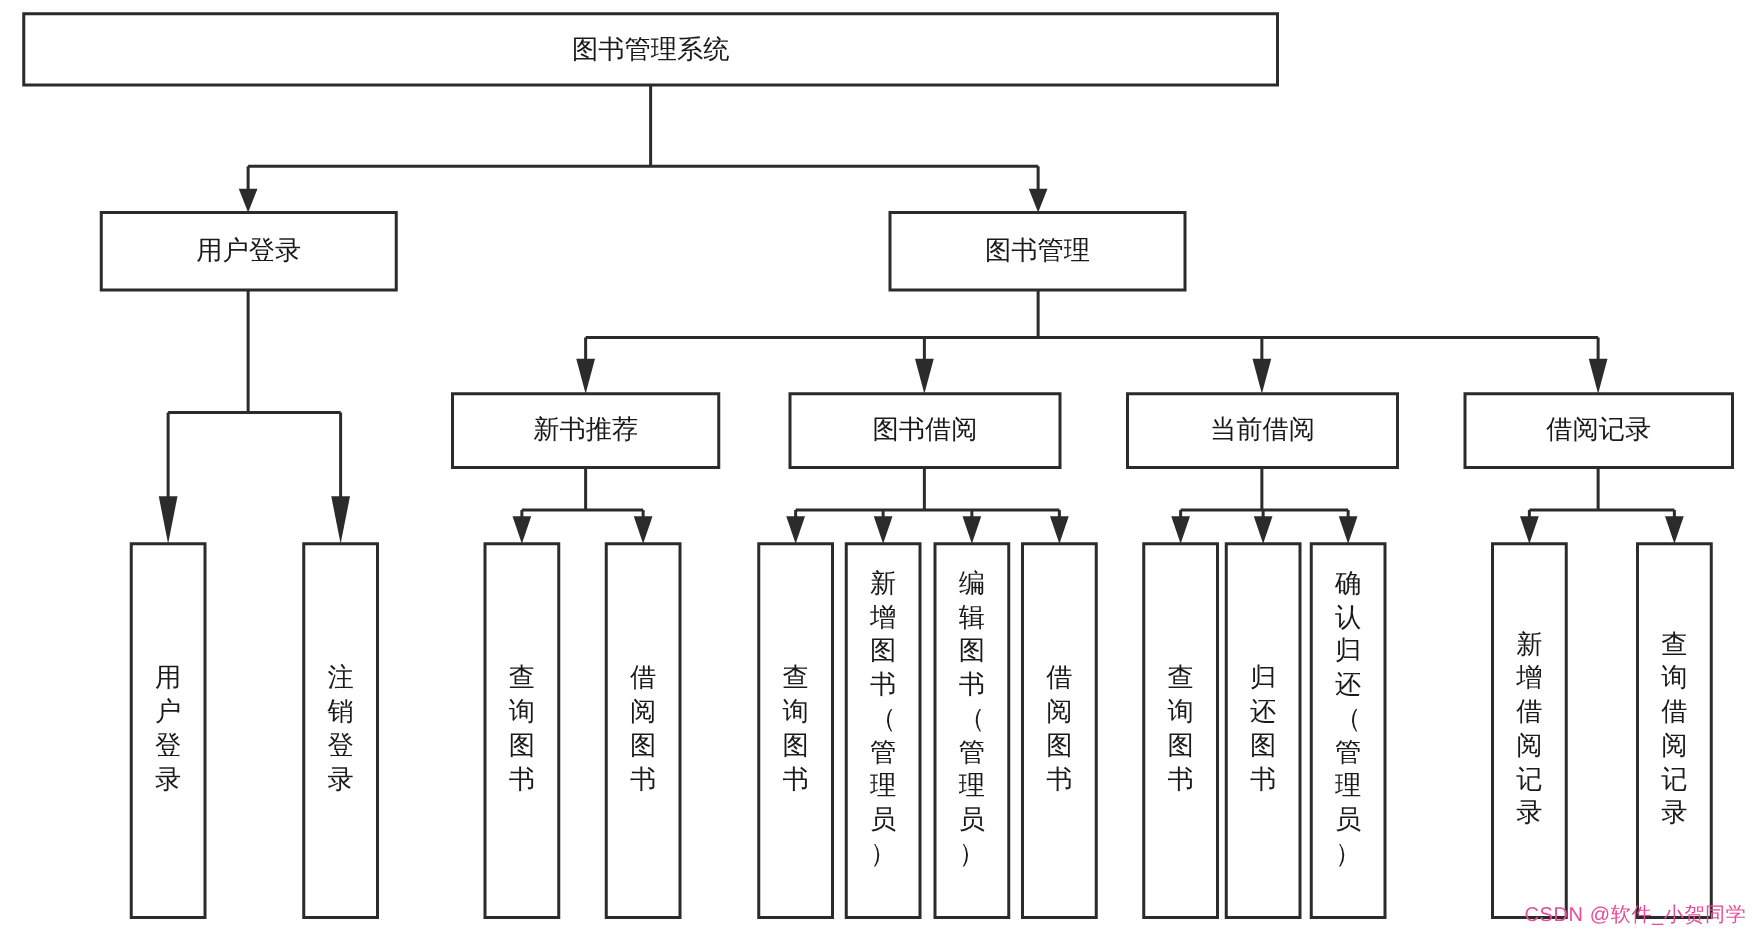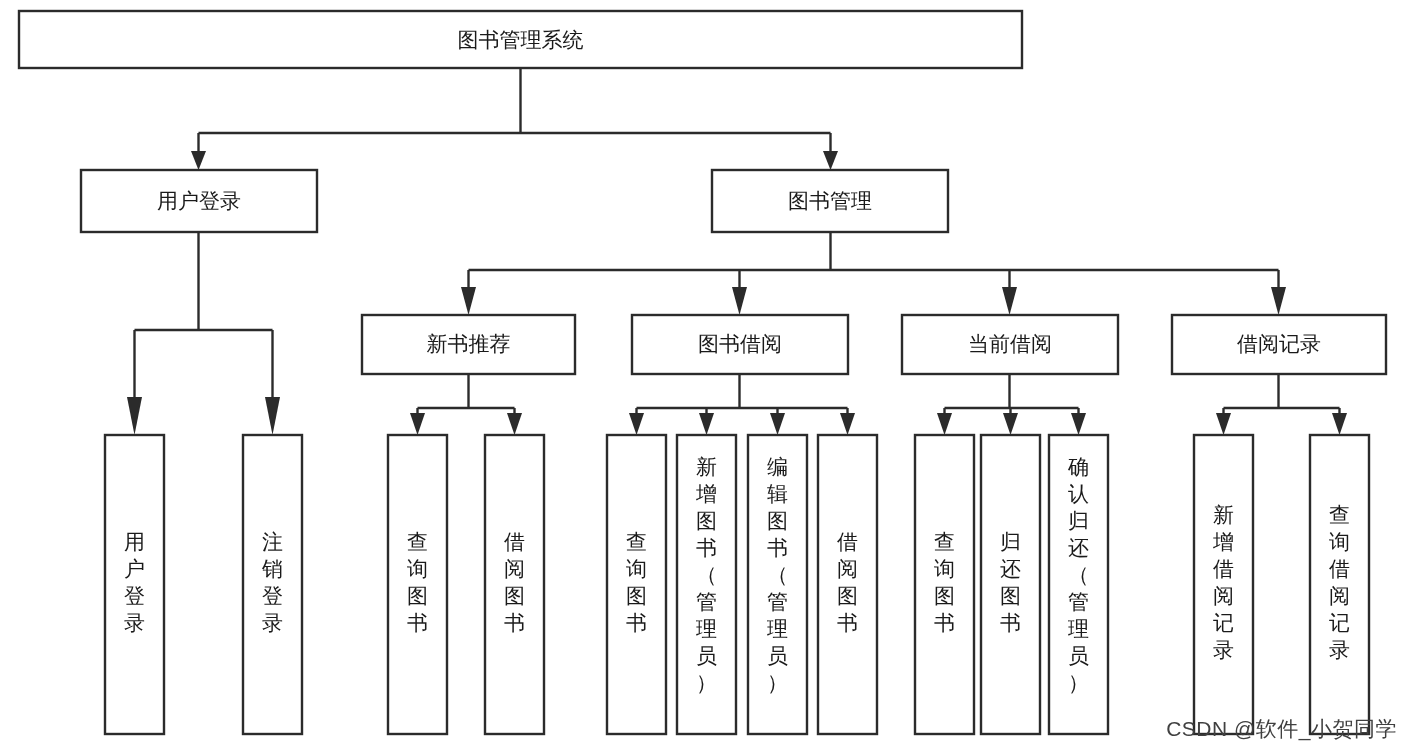--- a/index.html
+++ b/index.html
@@ -51,22 +51,22 @@
     fill: #1a1a1a;
     font-family: "Liberation Sans", "DejaVu Sans", sans-serif;
     font-size: 21px;
     text-anchor: middle;
   }
   .watermark {
     position: absolute;
     right: 8px;
     bottom: 4px;
     font-family: "Liberation Sans", "DejaVu Sans", sans-serif;
-    font-size: 21px;
-    color: #404040;
+    font-size: 16px;
+    color: #ec4899;
     letter-spacing: 0.5px;
     white-space: nowrap;
     pointer-events: none;
   }
 </style>
 </head>
 <body>
 
 <div id="diagram-root">
   <svg class="diagram-canvas" viewBox="0 0 1405 747" xmlns="http://www.w3.org/2000/svg">

